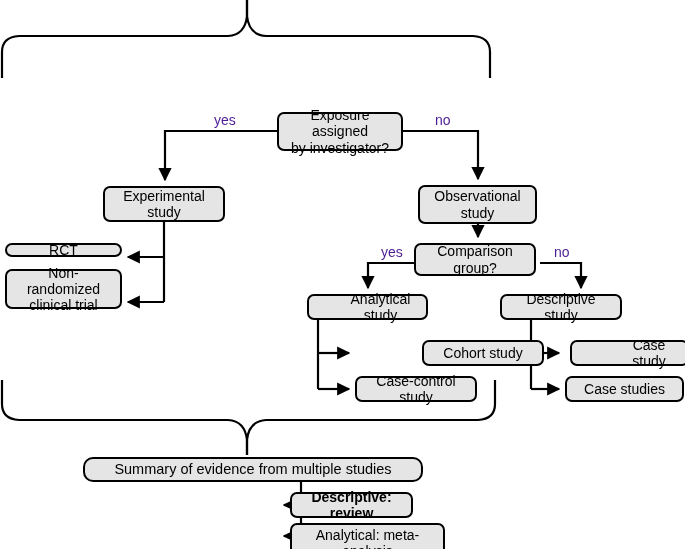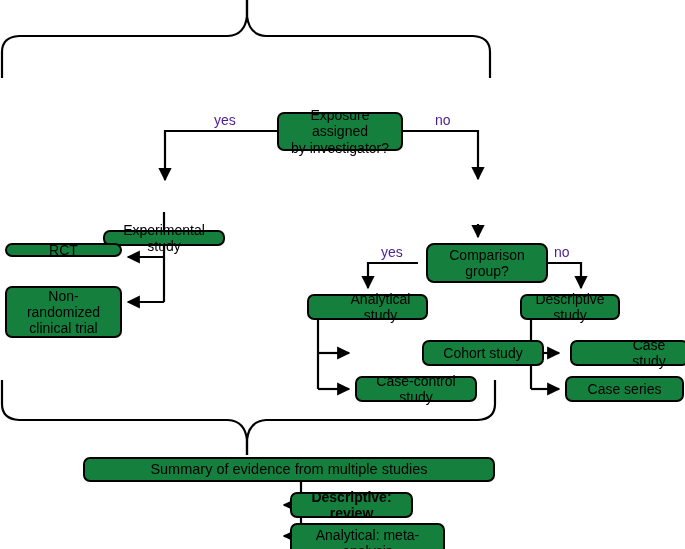--- a/index.html
+++ b/index.html
@@ -23,21 +23,21 @@
     top: 0;
     width: 685px;
     height: 549px;
     pointer-events: none;
   }
   .node {
     position: absolute;
     box-sizing: border-box;
     border: 2px solid #000000;
     border-radius: 7px;
-    background: #15803d;
+    background: #e5e5e5;
     display: flex;
     align-items: center;
     justify-content: center;
     text-align: center;
     color: #000000;
     font-family: "Liberation Sans", sans-serif;
     font-size: 14px;
     line-height: 1.15;
     padding: 2px 6px;
     white-space: pre-line;
@@ -98,44 +98,46 @@
 
       <path d="M 301,482 L 301,536"></path>
       <path d="M 301,505 L 284,505" marker-end="url(#arrow)"></path>
       <path d="M 301,536 L 284,536" marker-end="url(#arrow)"></path>
     </g>
   </svg>
 
   <div class="node" style="left:277px; top:112px; width:126px; height:39px;">Exposure assigned
 by investigator?</div>
 
-  <div class="node" style="left:103px; top:186px; width:122px; height:16px;margin-top:44px;">Experimental study</div>
+  <div class="node" style="left:103px; top:186px; width:122px; height:36px;">Experimental study</div>
 
   <div class="node" style="left:5px; top:243px; width:117px; height:14px;">RCT</div>
 
-  <div class="node" style="left:5px; top:286px; width:117px; height:52px;">Non-randomized
+  <div class="node" style="left:5px; top:269px; width:117px; height:40px;">Non-randomized
 clinical trial</div>
 
+  <div class="node" style="left:418px; top:185px; width:119px; height:39px;">Observational
+study</div>
 
-  <div class="node" style="left:426px; top:243px; width:122px; height:40px;border-radius:8px;">Comparison
+  <div class="node" style="left:414px; top:243px; width:122px; height:33px;">Comparison
 group?</div>
 
   <div class="node" style="left:307px; top:294px; width:121px; height:26px;padding-left:32px;">Analytical study</div>
 
   <div class="node" style="left:375px; top:340px; width:122px; height:26px;margin-left:47px;">Cohort study</div>
 
   <div class="node" style="left:355px; top:376px; width:122px; height:26px;">Case-control study</div>
 
-  <div class="node" style="left:520px; top:294px; width:100px; height:26px;">Descriptive study</div>
+  <div class="node" style="left:500px; top:294px; width:122px; height:26px;">Descriptive study</div>
 
   <div class="node" style="left:570px; top:340px; width:119px; height:26px;padding-left:45px;">Case study</div>
 
-  <div class="node" style="left:565px; top:376px; width:119px; height:26px;">Case series</div>
+  <div class="node" style="left:565px; top:376px; width:119px; height:26px;">Case studies</div>
 
-  <div class="node wide" style="left:83px; top:457px; width:412px; height:25px;">Summary of evidence from multiple studies</div>
+  <div class="node wide" style="left:83px; top:457px; width:340px; height:25px;border-radius:10px;">Summary of evidence from multiple studies</div>
 
   <div class="node" style="left:290px; top:492px; width:123px; height:26px;font-weight:bold;">Descriptive: review</div>
 
   <div class="node" style="left:290px; top:523px; width:155px; height:40px;">Analytical: meta-analysis</div>
 
   <div class="edge-label" style="left:214px; top:113px;">yes</div>
   <div class="edge-label" style="left:435px; top:113px;">no</div>
   <div class="edge-label" style="left:381px; top:245px;">yes</div>
   <div class="edge-label" style="left:554px; top:245px;">no</div>
 

